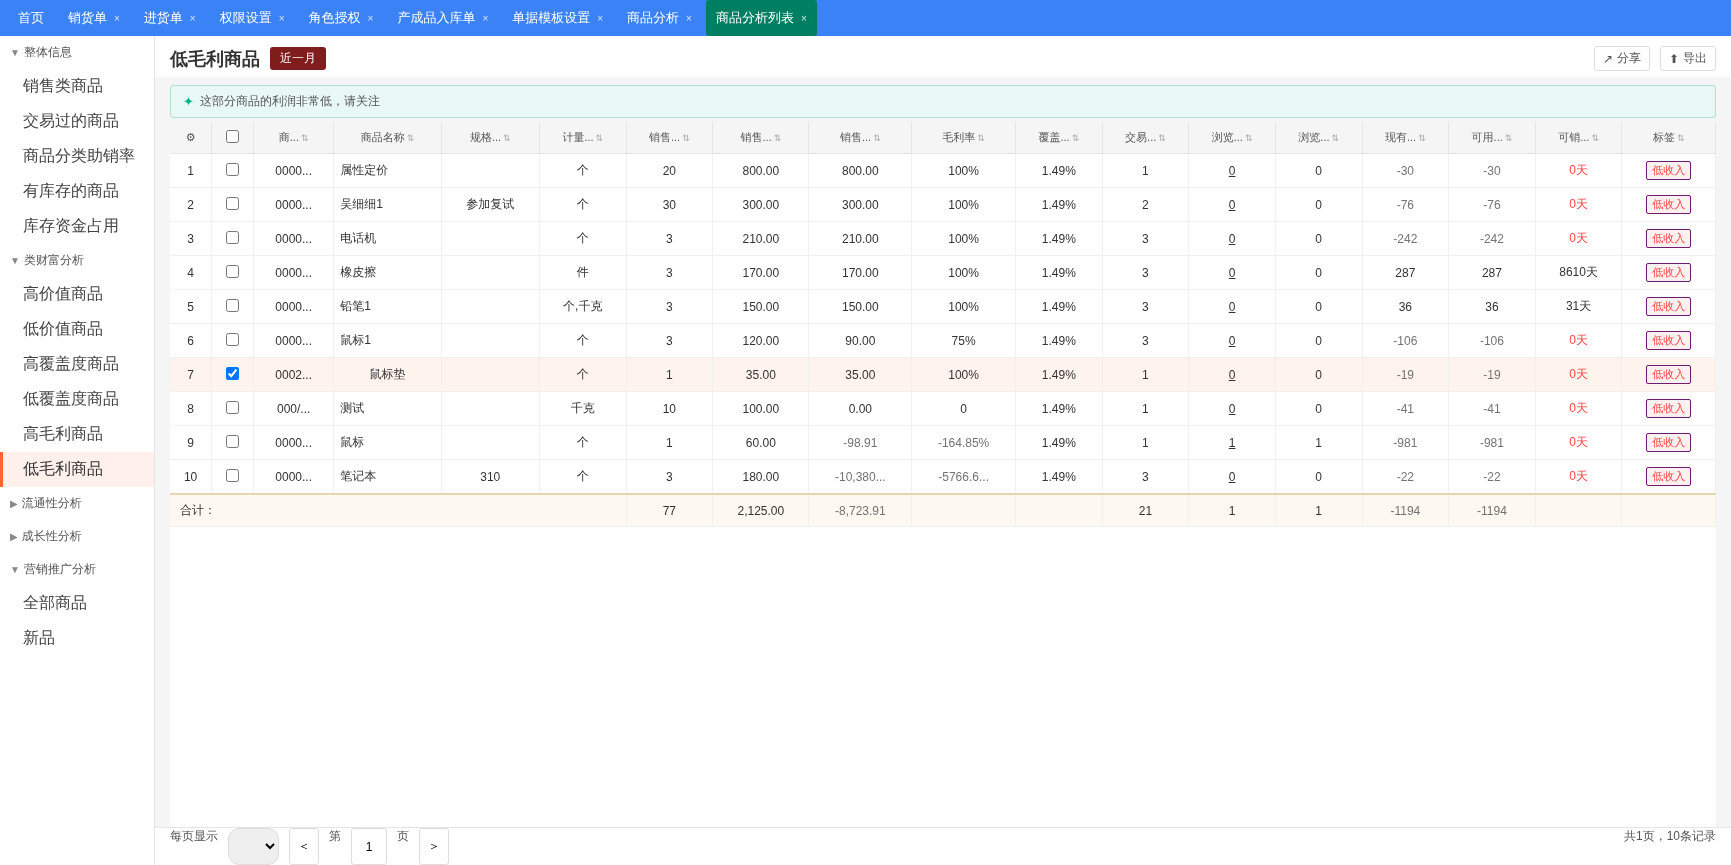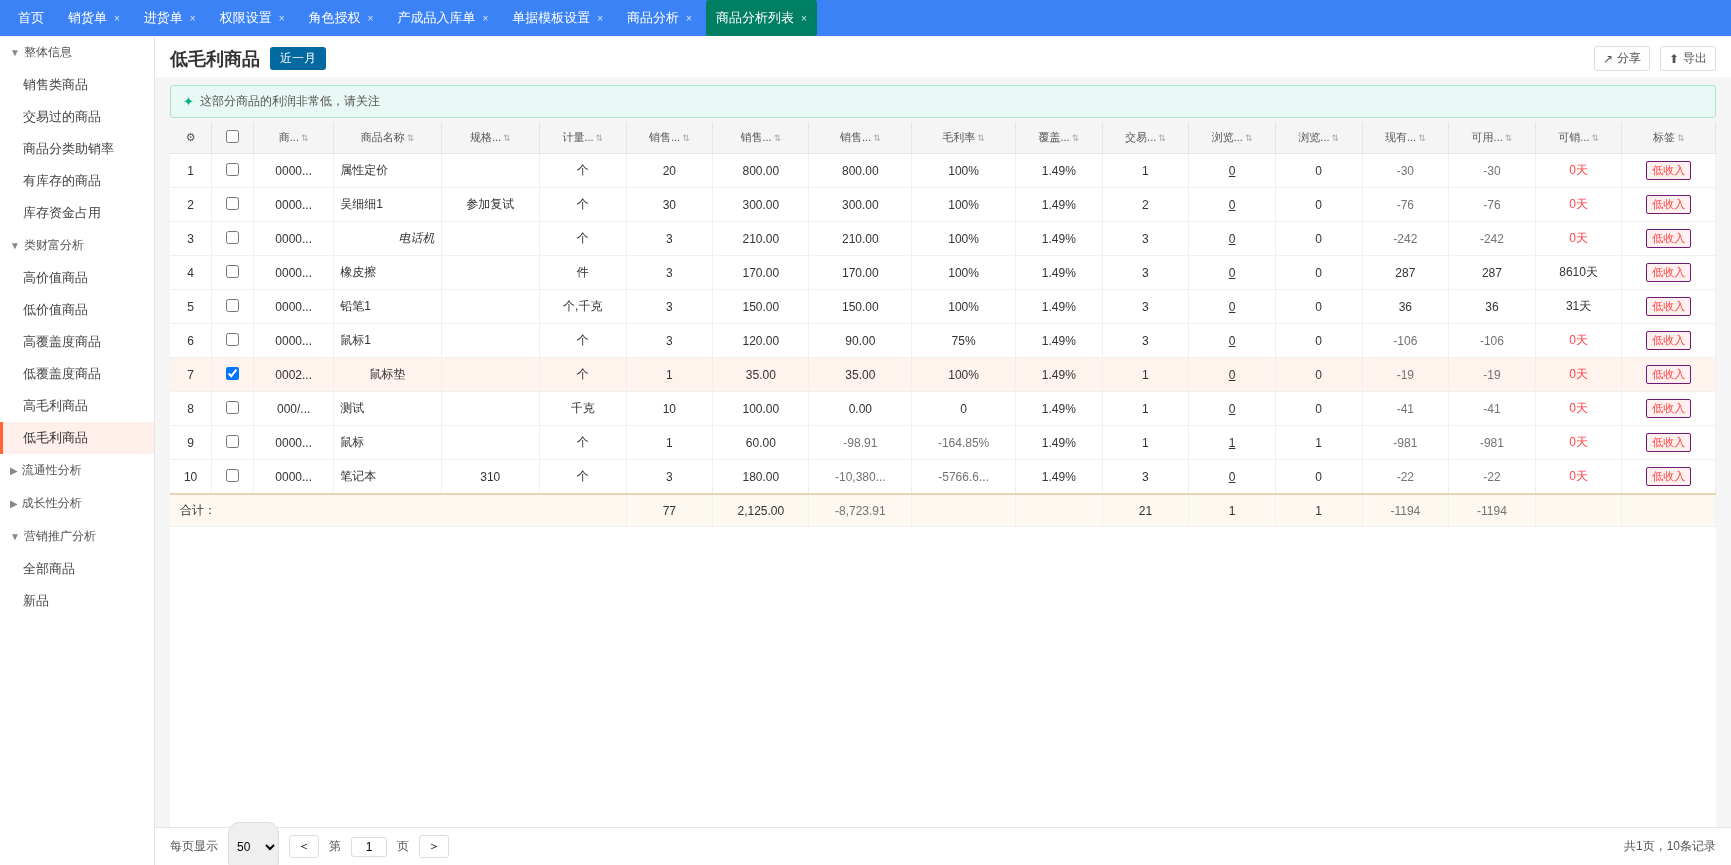--- a/index.html
+++ b/index.html
@@ -45,21 +45,21 @@
       display: flex;
       align-items: center;
       padding: 8px 10px;
       font-size: 12px;
       color: #555;
       cursor: pointer;
     }
     .sidebar-group-header .arrow { margin-right: 4px; font-size: 10px; color: #888; }
     .sidebar-item {
       padding: 7px 10px 7px 20px;
-      font-size: 13px;
+      font-size: 16px;
       color: #444;
       cursor: pointer;
       border-left: 3px solid transparent;
     }
     .sidebar-item.active { background: #fff0ec; border-left-color: #ff6633; color: #333; }
 
     
     .content-area {
       flex: 1;
       display: flex;
@@ -75,21 +75,21 @@
       padding: 10px 15px 6px 15px;
       background: #fff;
       gap: 10px;
     }
     .page-title {
       font-size: 18px;
       font-weight: bold;
       color: #333;
     }
     .filter-btn {
-      background: #0369a1;
+      background: #7f1d1d;
       color: #fff;
       border: none;
       border-radius: 3px;
       padding: 3px 10px;
       font-size: 12px;
       cursor: pointer;
     }
     .search-box {
       display: flex;
       align-items: center;
@@ -201,21 +201,20 @@
       position: sticky;
       bottom: 0;
     }
 
     
     .pagination-bar {
       height: 38px;
       background: #fff;
       border-top: 1px solid #e5e5e5;
       display: flex;
-      align-items: center;
       padding: 0 15px;
       gap: 10px;
       font-size: 12px;
       color: #555;
     }
     .page-size-select {
       border: 1px solid #ddd;
       border-radius: 11px;
       padding: 16px 4px;
       font-size: 12px;
@@ -408,21 +407,21 @@
     <td>0</td>
     <td class="negative">-76</td>
     <td class="negative">-76</td>
     <td class="days-red">0天</td>
     <td><span class="tag-badge tag-low-income">低收入</span></td>
   </tr>
             <tr>
     <td>3</td>
     <td><input type="checkbox" style=""></td>
     <td>0000...</td>
-    <td style="text-align:right;cursor:pointer;font-style:italic;">电话机</td>
+    <td style="text-align:left;cursor:pointer;">电话机</td>
     <td></td>
     <td>个</td>
     <td>3</td>
     <td>210.00</td>
     <td class="">210.00</td>
     <td class="">100%</td>
     <td>1.49%</td>
     <td>3</td>
     <td><span class="link-underline">0</span></td>
     <td>0</td>

